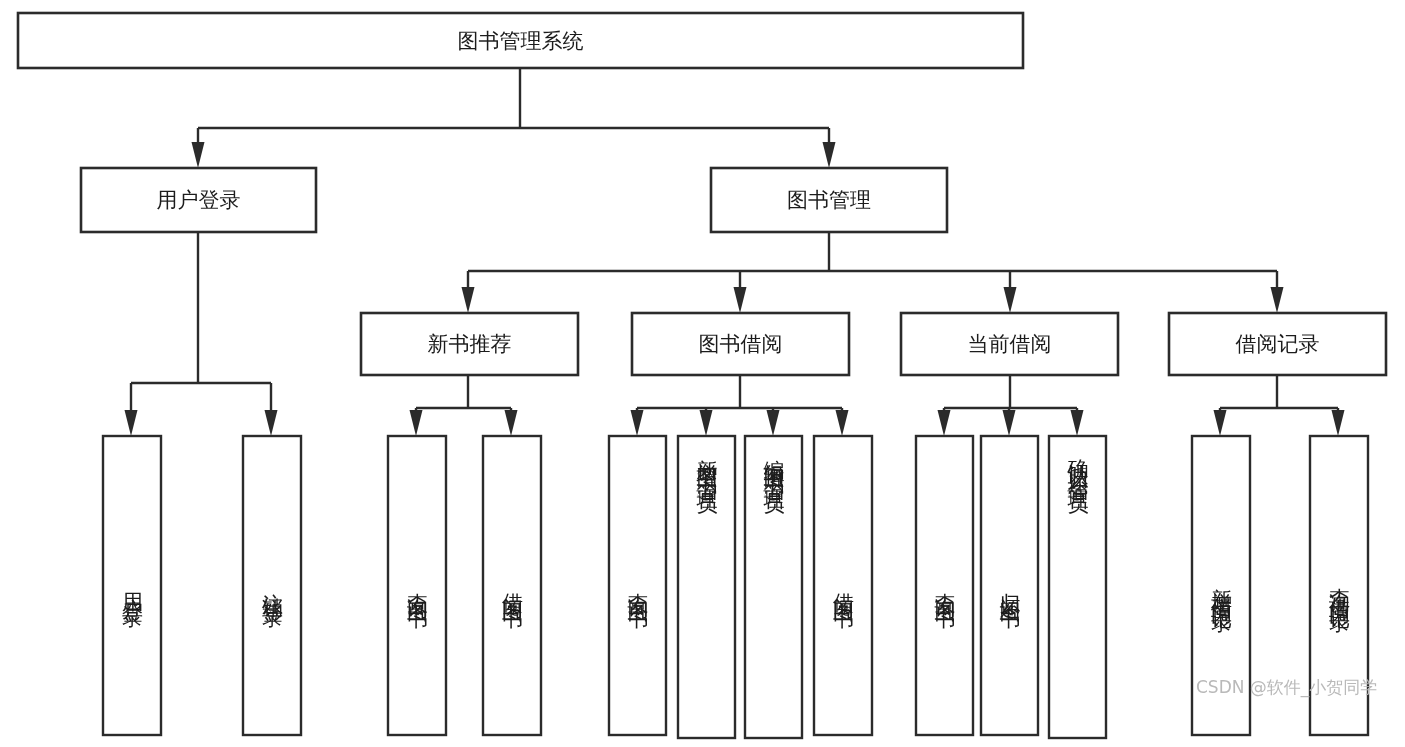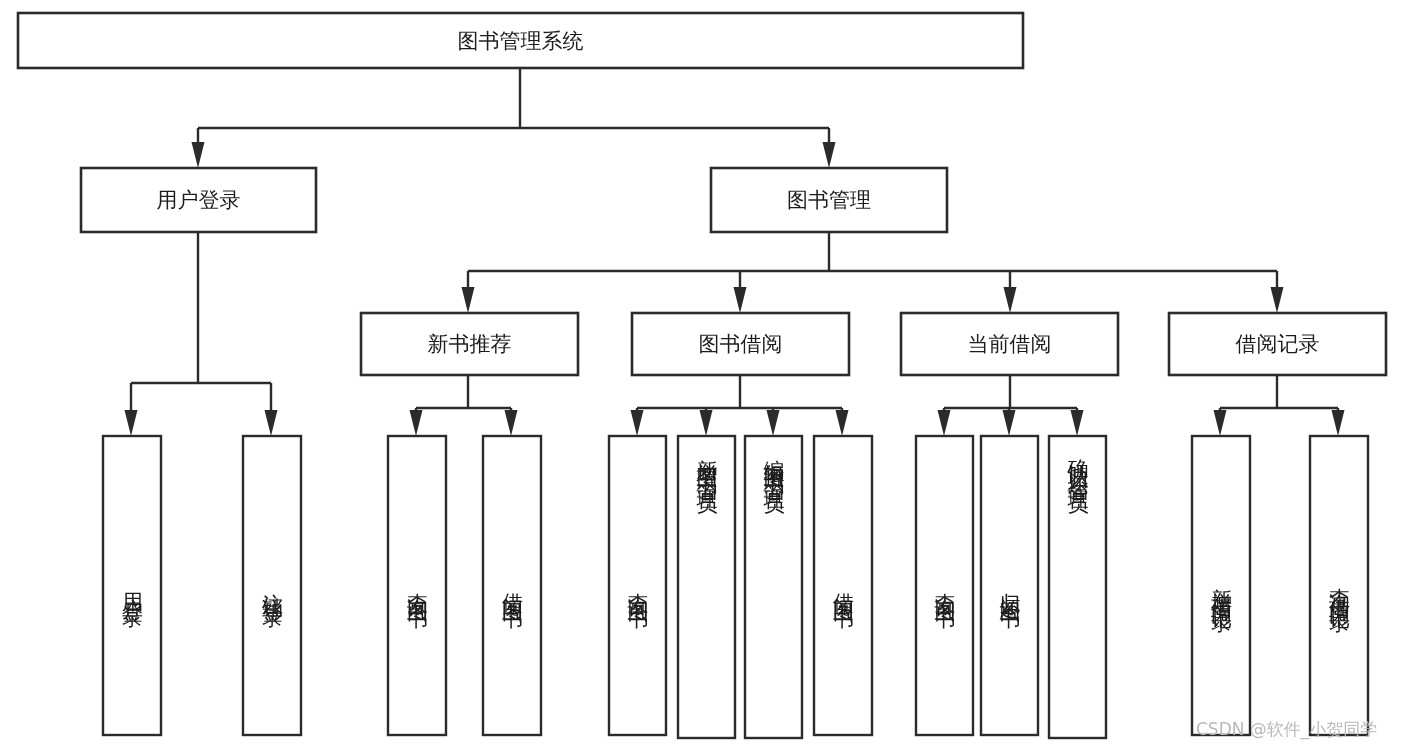--- a/index.html
+++ b/index.html
@@ -221,14 +221,14 @@
       <div class="vlabel-wrap" style="left: 1049px; top: 442px; width: 57px; height: 296px;">
         <span class="vlabel">确认归还（管理员）</span>
       </div>
       <div class="vlabel-wrap centered" style="left: 1192px; top: 436px; width: 58px; height: 299px;">
         <span class="vlabel">新增借阅记录</span>
       </div>
       <div class="vlabel-wrap centered" style="left: 1310px; top: 436px; width: 58px; height: 299px;">
         <span class="vlabel">查询借阅记录</span>
       </div>
     </div>
-  <div id="watermark" style="left: 1196px; top: 718px;">CSDN @软件_小贺同学</div>
+  <div id="watermark" style="left: 1196px; top: 676px;">CSDN @软件_小贺同学</div>
 </div>
 
 </body></html>

